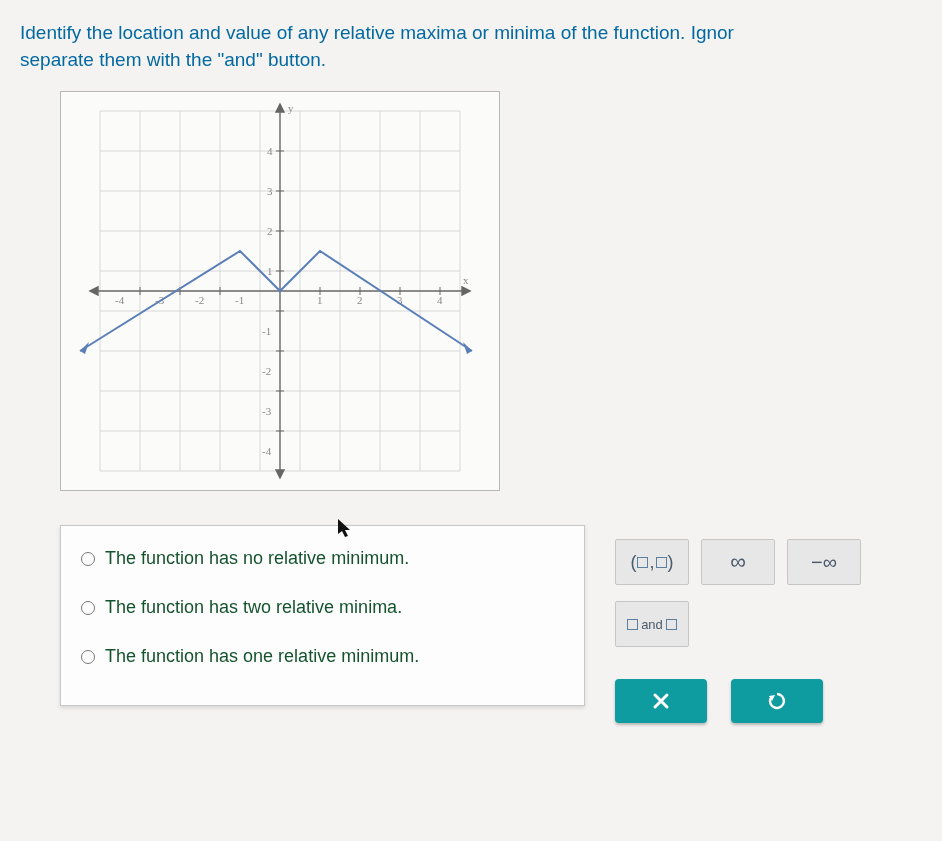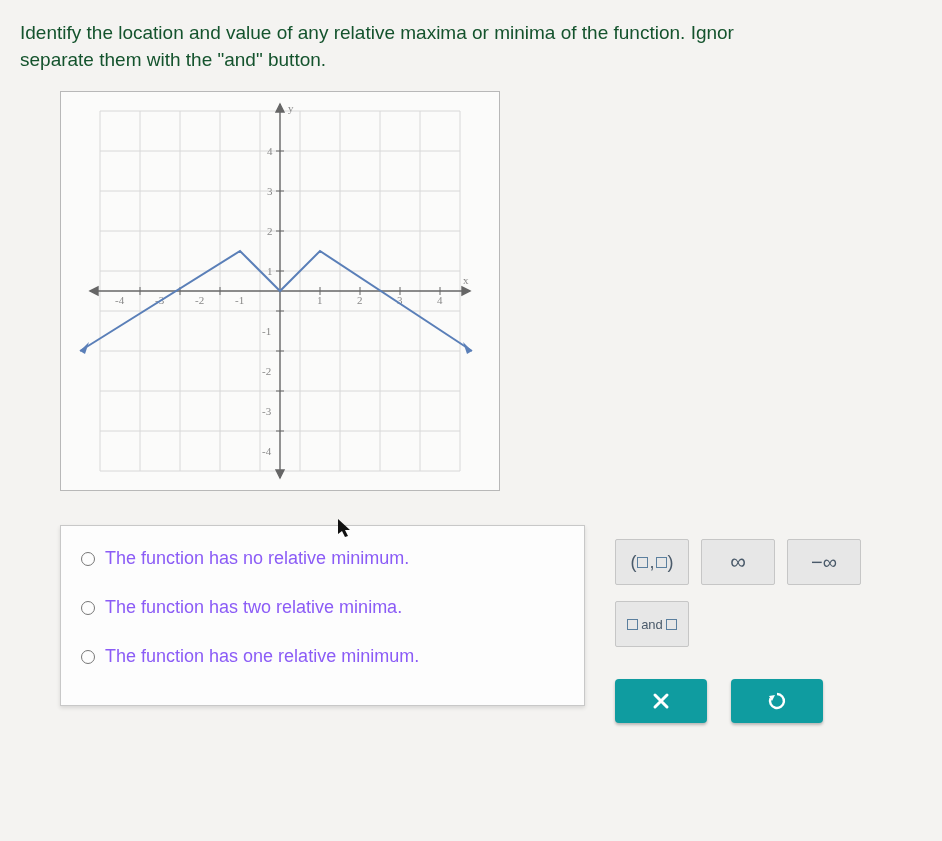--- a/index.html
+++ b/index.html
@@ -10,21 +10,21 @@
     background: #f4f3f1;
     color: #3d3d3d;
     width: 942px;
     height: 841px;
     overflow: hidden;
   }
   .question {
     font-size: 19px;
     line-height: 1.4;
     margin-bottom: 18px;
-    color: #14532d;
+    color: #0369a1;
   }
   .graph-wrap {
     margin-left: 40px;
     margin-bottom: 30px;
   }
   .graph-border {
     border: 1px solid #b8b8b8;
     display: inline-block;
     background: #fbfbfa;
     padding: 4px;
@@ -42,21 +42,21 @@
     width: 525px;
     padding: 22px 20px 10px 20px;
     box-shadow: 0 2px 4px rgba(0,0,0,0.12);
   }
   .option {
     display: flex;
     align-items: center;
     gap: 10px;
     margin-bottom: 28px;
     font-size: 18px;
-    color: #8b5cf6;
+    color: #14532d;
     cursor: pointer;
   }
   .radio {
     width: 14px;
     height: 14px;
     border: 1.5px solid #777;
     border-radius: 50%;
     flex: 0 0 auto;
   }
   .tool-col {

